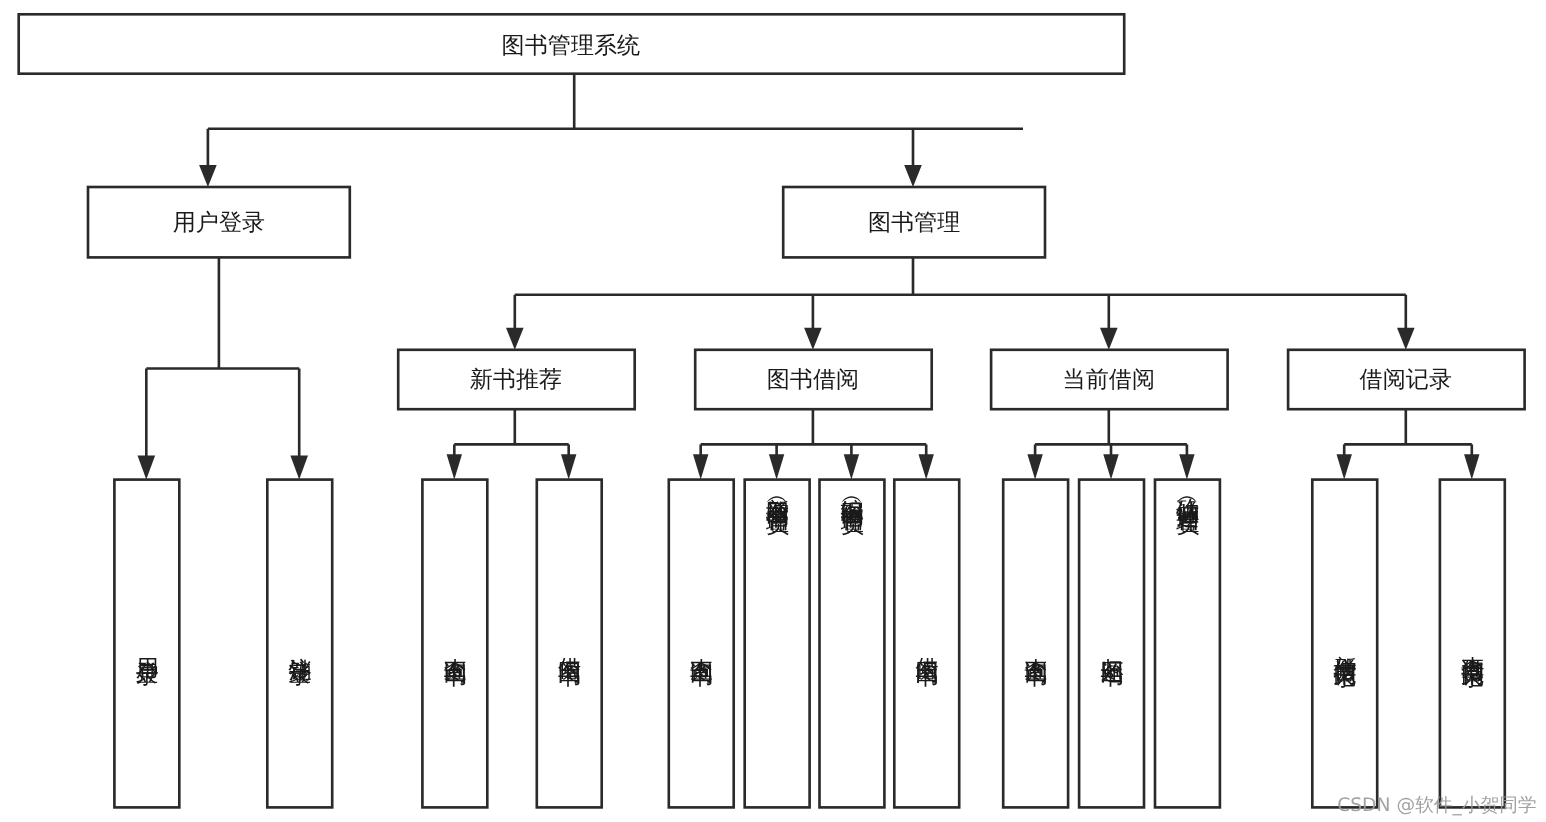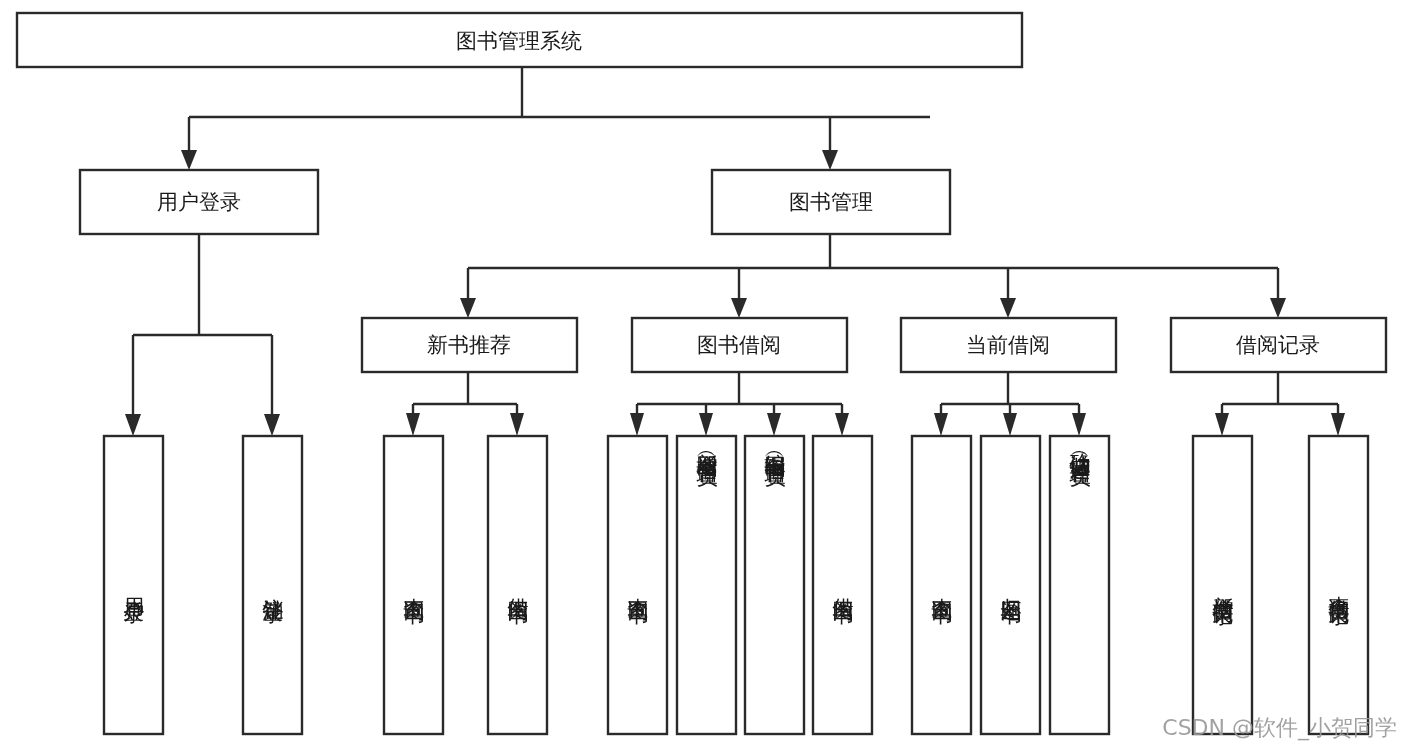--- a/index.html
+++ b/index.html
@@ -64,21 +64,21 @@
     letter-spacing: 2px;
     color: #1a1a1a;
     white-space: nowrap;
     text-align: center;
   }
   .watermark {
     position: absolute;
     right: 8px;
     bottom: 4px;
     font-family: "DejaVu Sans", "Liberation Sans", sans-serif;
-    font-size: 22px;
+    font-size: 17px;
     color: #9a9a9a;
     opacity: 0.92;
     white-space: nowrap;
     pointer-events: none;
   }
 </style>
 </head>
 <body>
 
 <div id="diagram-root">

